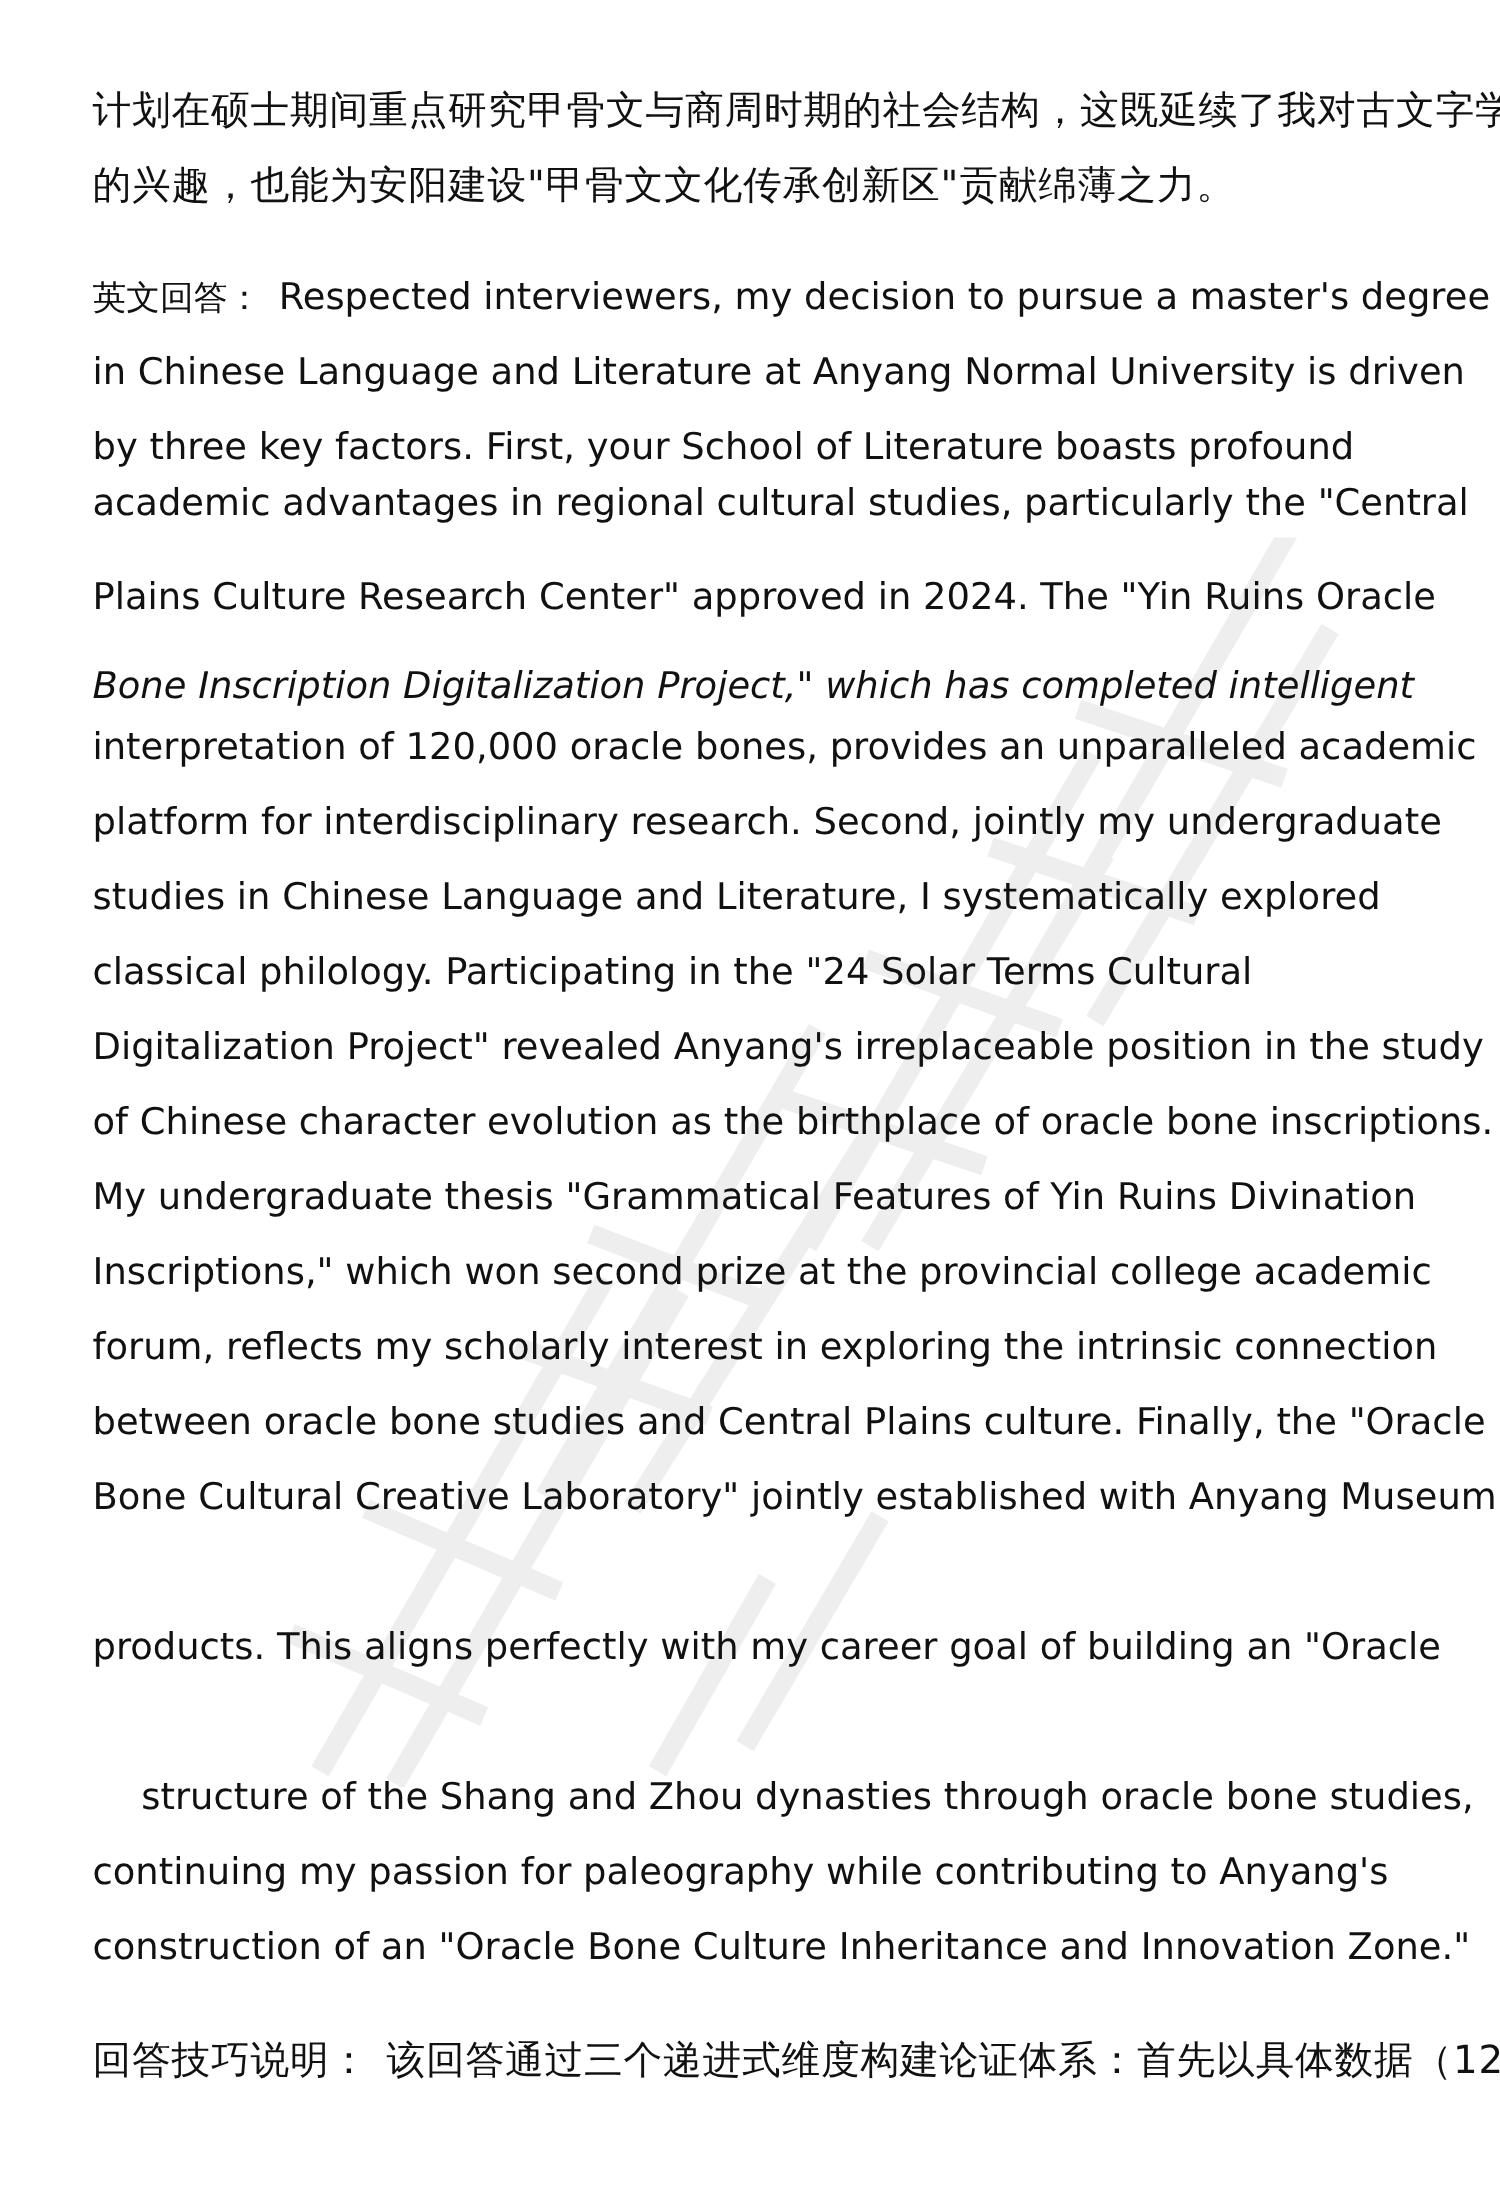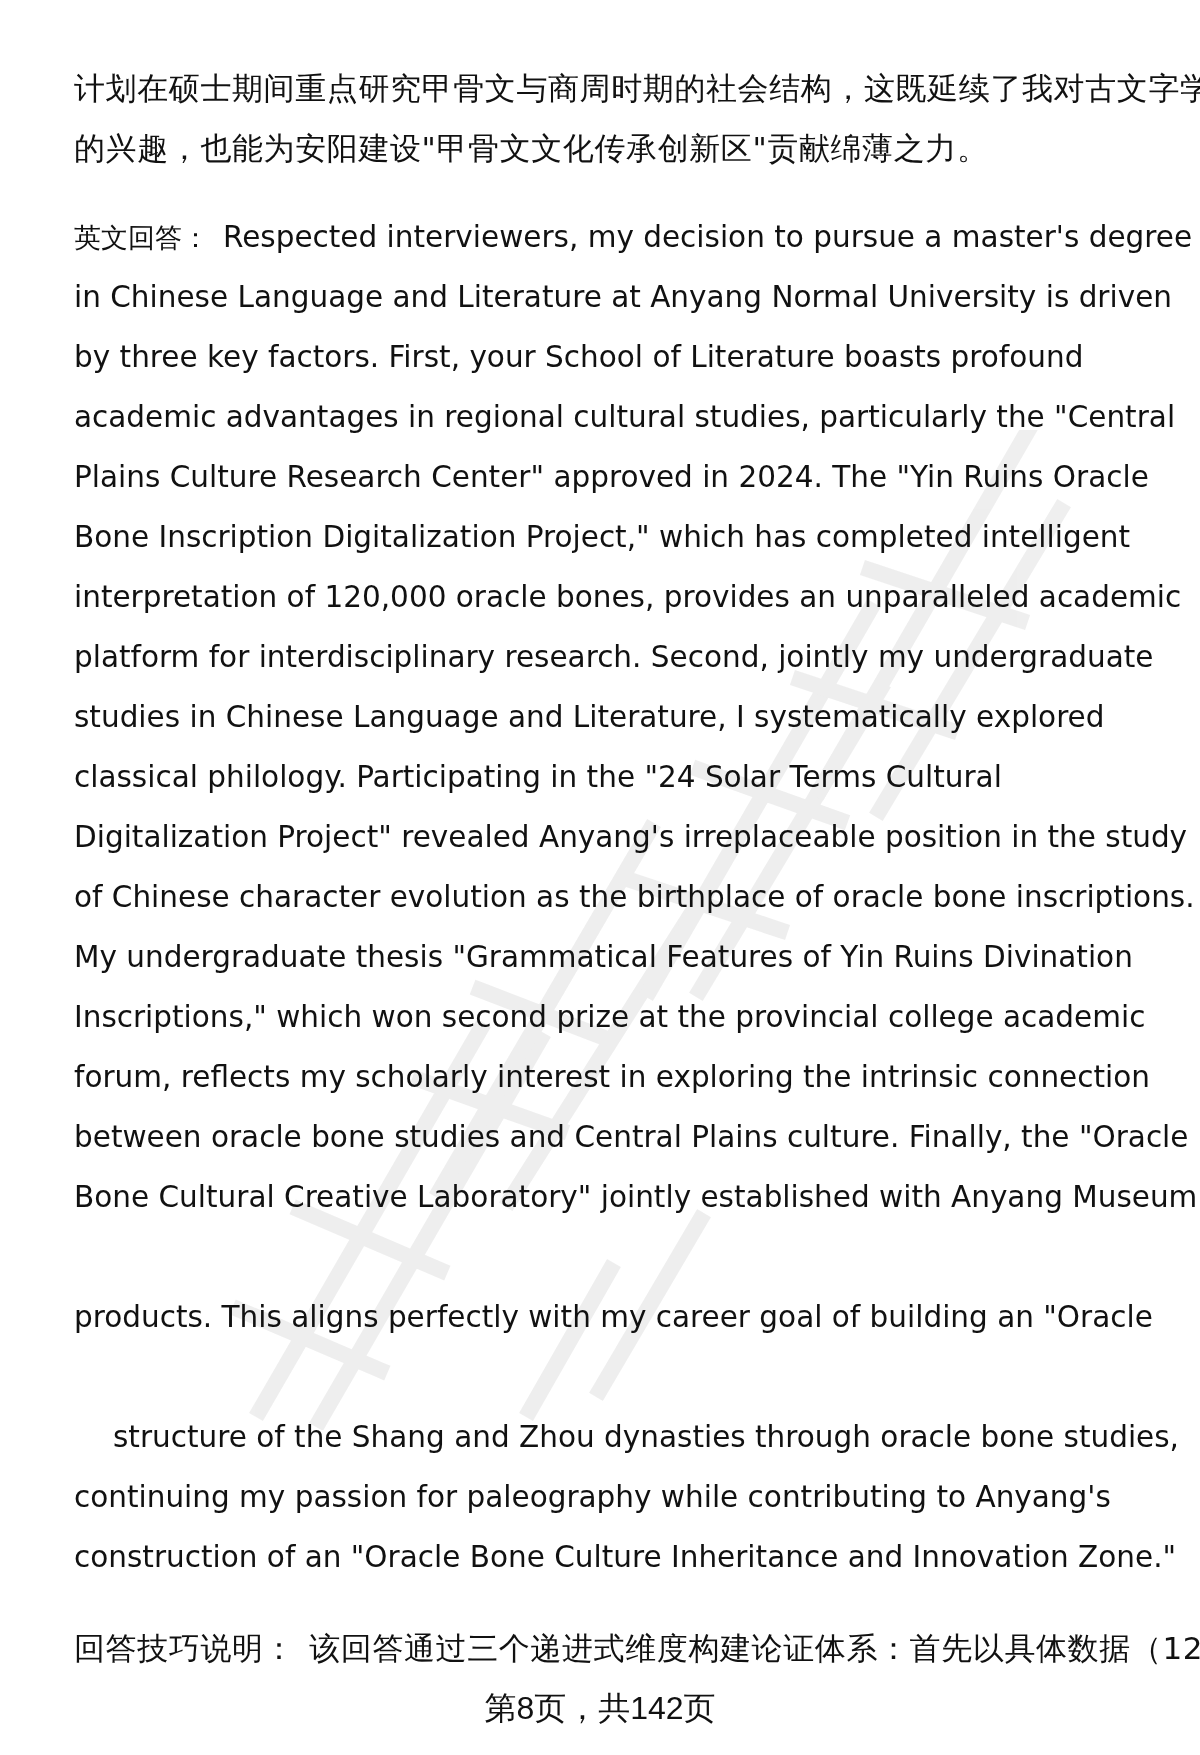--- a/index.html
+++ b/index.html
@@ -79,38 +79,37 @@
   </div>
 
   <div class="line cn" style="top:58px;">计划在硕士期间重点研究甲骨文与商周时期的社会结构，这既延续了我对古文字学</div>
   <div class="line cn" style="top:118px;">的兴趣，也能为安阳建设"甲骨文文化传承创新区"贡献绵薄之力。</div>
 
   <div class="line en" style="top:207px;">
     <span class="label cn-label" style="font-size:27px;">英文回答：</span><span>Respected interviewers, my decision to pursue a master's degree</span>
   </div>
   <div class="line en" style="top:267px;">in Chinese Language and Literature at Anyang Normal University is driven</div>
   <div class="line en" style="top:327px;">by three key factors. First, your School of Literature boasts profound</div>
-  <div class="line en" style="top:387px;">academic advantages in regional cultural studies, particularly the "Central</div>
+  <div class="line en" style="top:372px;">academic advantages in regional cultural studies, particularly the "Central</div>
   <div class="line en" style="top:447px;">Plains Culture Research Center" approved in 2024. The "Yin Ruins Oracle</div>
-  <div class="line en" style="top:507px;">Bone Inscription Digitalization Project," which has completed intelligent</div>
+  <div class="line en" style="top:518px;font-style:italic;">Bone Inscription Digitalization Project," which has completed intelligent</div>
   <div class="line en" style="top:567px;">interpretation of 120,000 oracle bones, provides an unparalleled academic</div>
   <div class="line en" style="top:627px;">platform for interdisciplinary research. Second, jointly my undergraduate</div>
   <div class="line en" style="top:687px;">studies in Chinese Language and Literature, I systematically explored</div>
   <div class="line en" style="top:747px;">classical philology. Participating in the "24 Solar Terms Cultural</div>
   <div class="line en" style="top:807px;">Digitalization Project" revealed Anyang's irreplaceable position in the study</div>
   <div class="line en" style="top:867px;">of Chinese character evolution as the birthplace of oracle bone inscriptions.</div>
   <div class="line en" style="top:927px;">My undergraduate thesis "Grammatical Features of Yin Ruins Divination</div>
   <div class="line en" style="top:987px;">Inscriptions," which won second prize at the provincial college academic</div>
   <div class="line en" style="top:1047px;">forum, reflects my scholarly interest in exploring the intrinsic connection</div>
   <div class="line en" style="top:1107px;">between oracle bone studies and Central Plains culture. Finally, the "Oracle</div>
   <div class="line en" style="top:1167px;">Bone Cultural Creative Laboratory" jointly established with Anyang Museum</div>
   <div class="line en" style="top:1287px;">products. This aligns perfectly with my career goal of building an "Oracle</div>
   <div class="line en" style="top:1407px;margin-left:39px;">structure of the Shang and Zhou dynasties through oracle bone studies,</div>
   <div class="line en" style="top:1467px;">continuing my passion for paleography while contributing to Anyang's</div>
   <div class="line en" style="top:1527px;">construction of an "Oracle Bone Culture Inheritance and Innovation Zone."</div>
 
   <div class="line cn" style="top:1618px;">
     <span class="label">回答技巧说明：</span><span>该回答通过三个递进式维度构建论证体系：首先以具体数据（12</span>
   </div>
 
-  <div class="footer">第8页，共142页</div>
 
 </div>
 
 </body></html>

